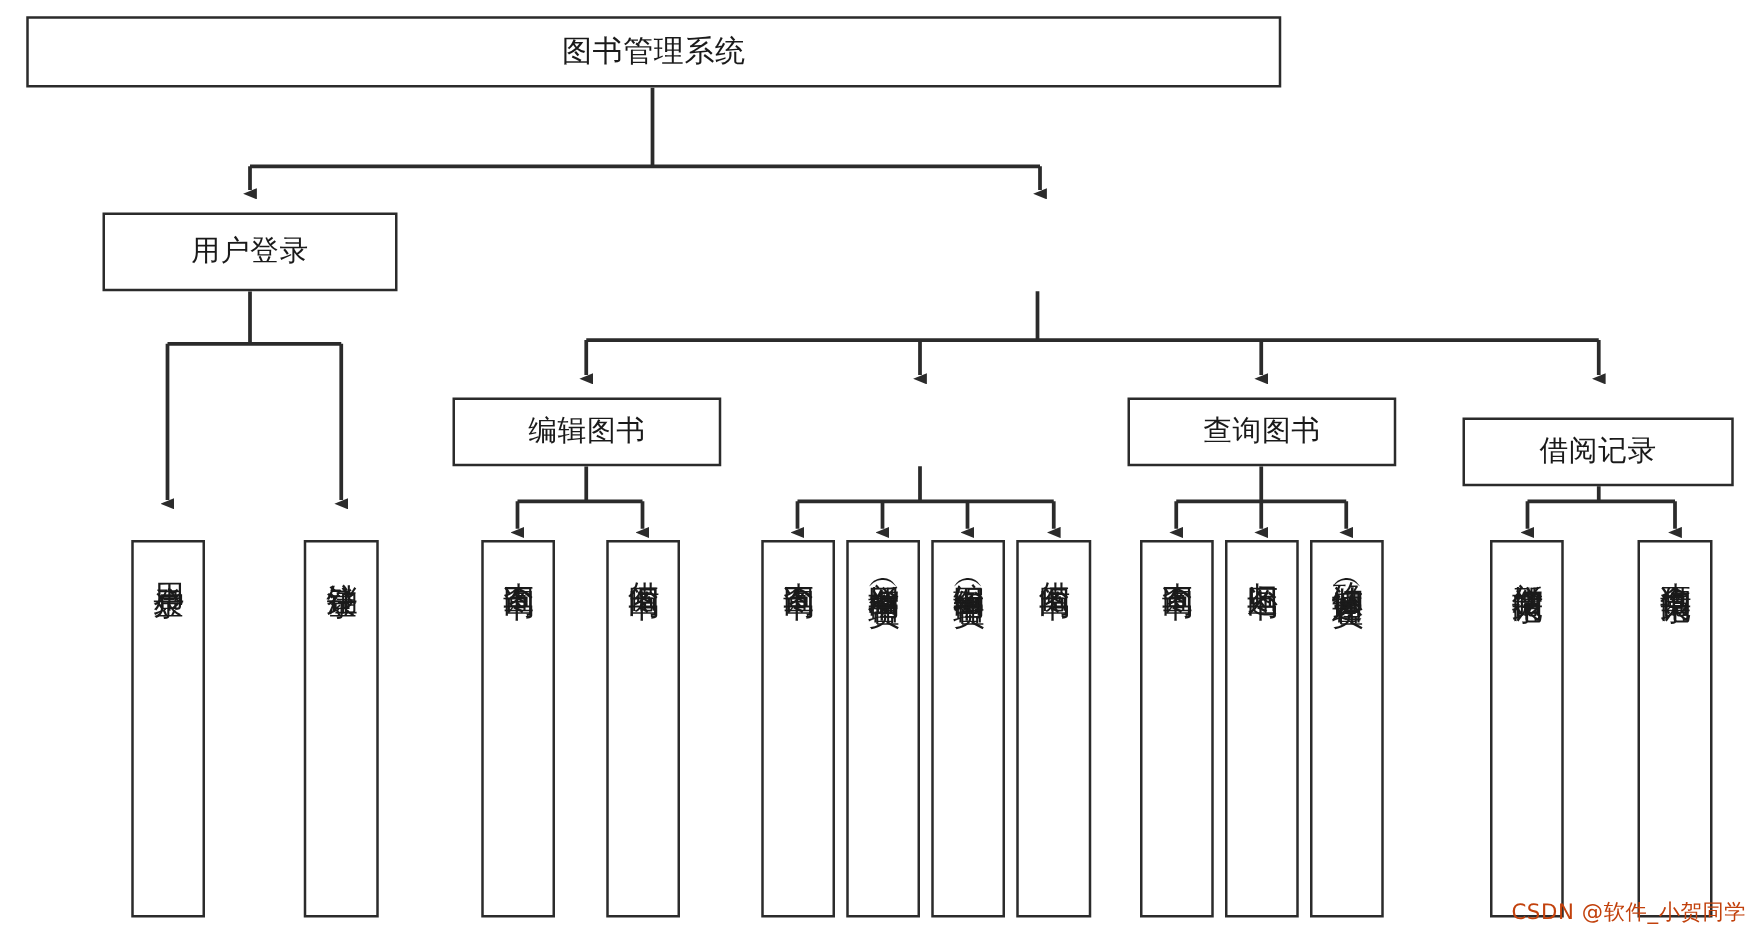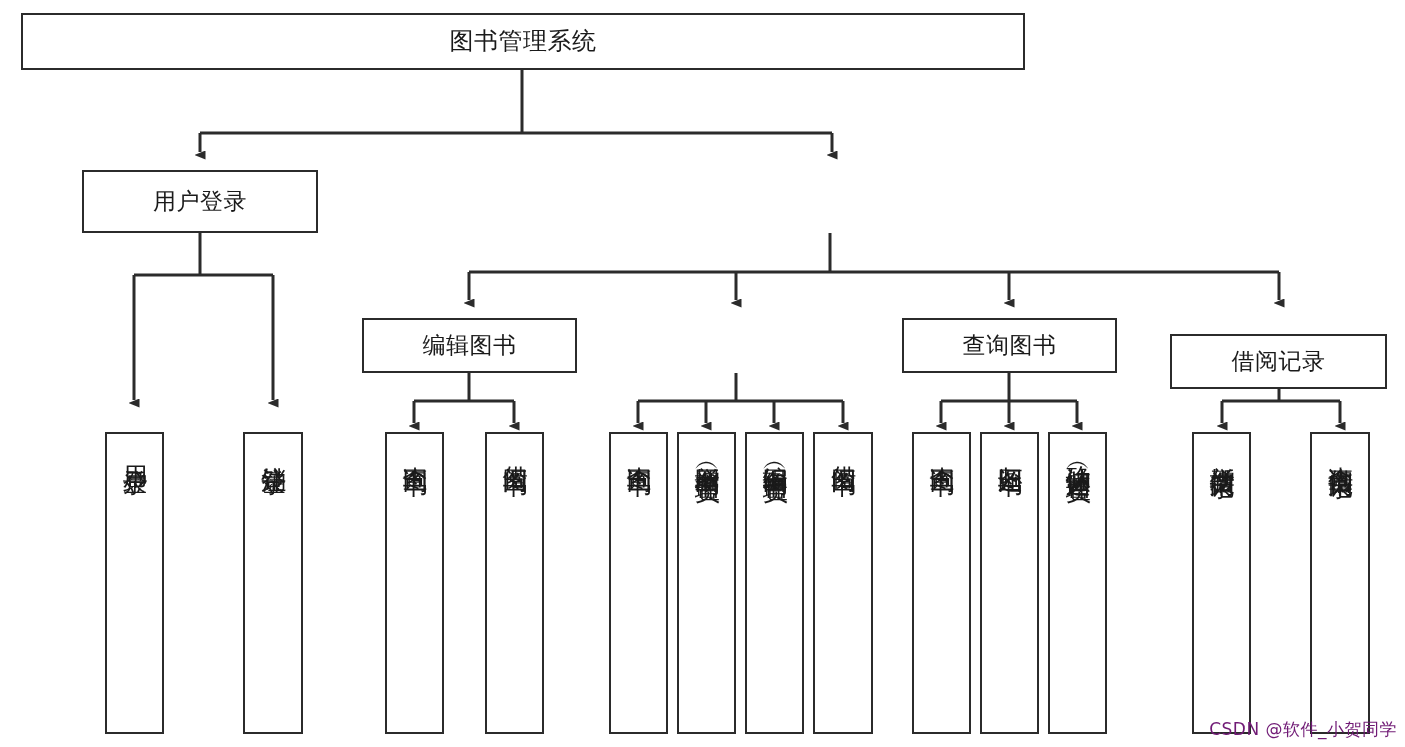--- a/index.html
+++ b/index.html
@@ -62,21 +62,21 @@
     font-size: 25px;
     line-height: 1.05;
     letter-spacing: 2px;
     white-space: nowrap;
   }
   #watermark {
     position: absolute;
     right: 8px;
     bottom: 6px;
     font-size: 17px;
-    color: #701a75;
+    color: #c2410c;
     letter-spacing: 0.5px;
     z-index: 5;
     white-space: nowrap;
   }
 </style>
 </head>
 <body>
 
 <div id="diagram-root">
 

